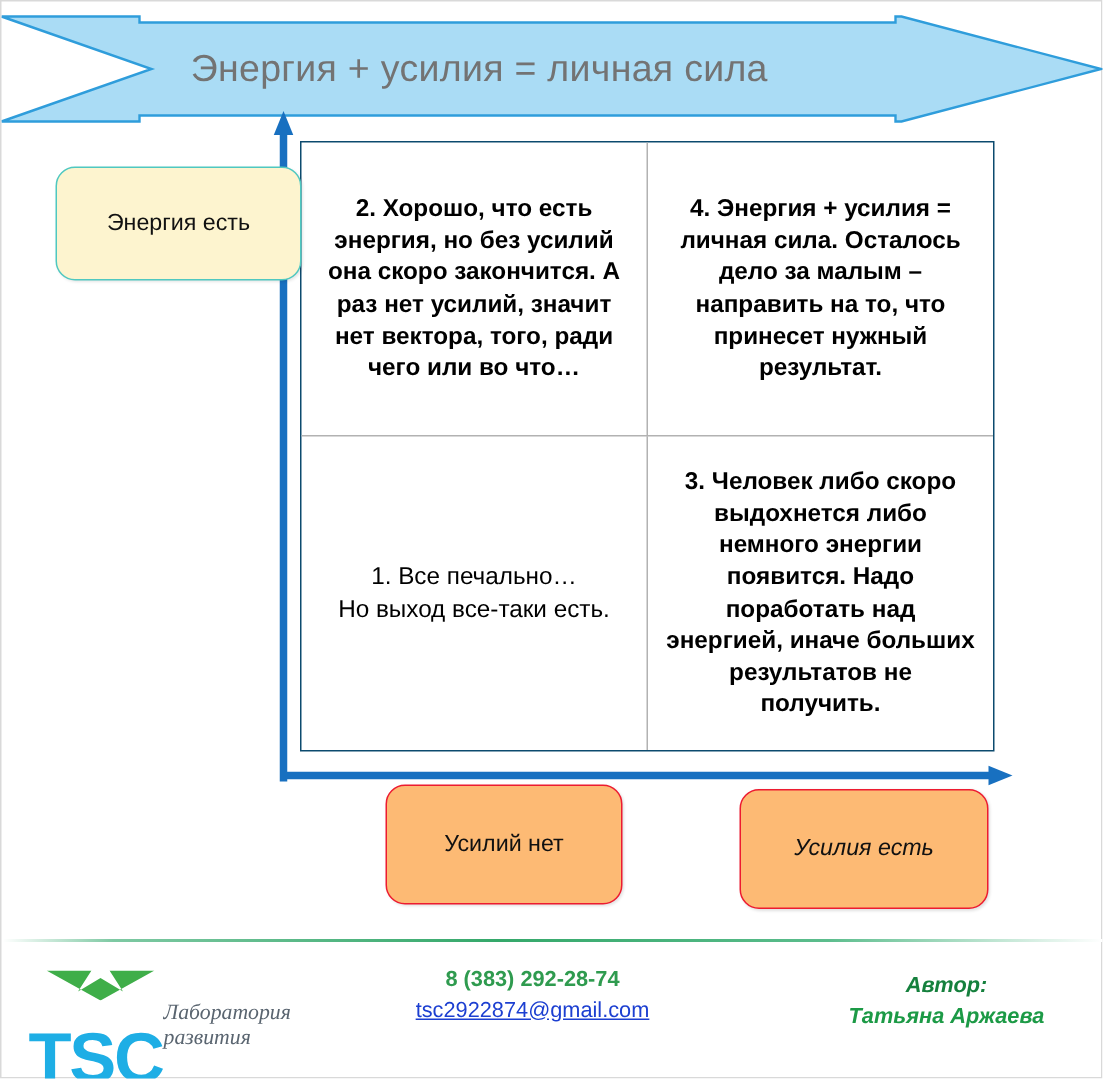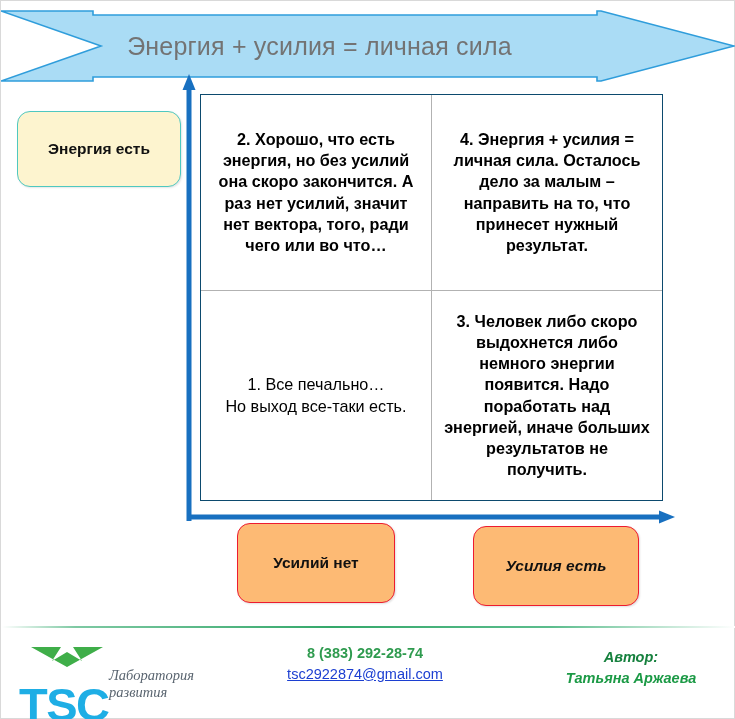--- a/index.html
+++ b/index.html
@@ -88,23 +88,24 @@
 
   
   .label-box {
     position: absolute;
     box-sizing: border-box;
     display: flex;
     align-items: center;
     justify-content: center;
     text-align: center;
     font-size: 15.5px;
-    font-weight: bold;
+    font-weight: normal;
     color: #111111;
     border-radius: 13px;
+    margin-left: 20px;
   }
   .label-yellow {
     background: #fdf4cf;
     border: 1.6px solid #4fc8c0;
     box-shadow: 1px 1px 2px rgba(0,0,0,.10);
   }
   .label-pink {
     background: #fdba74;
     border: 1.8px solid #ed1b30;
     box-shadow: 1px 1px 2px rgba(0,0,0,.12);
@@ -155,21 +156,21 @@
     top: 20px;
     color: #5a6570;
     font-size: 14.5px;
     font-style: italic;
     line-height: 1.15;
     white-space: pre-line;
     font-family: "Liberation Serif", serif;
   }
   #contacts {
     position: absolute;
-    left: 244px;
+    left: 234px;
     top: 14px;
     width: 240px;
     text-align: center;
     font-size: 14.5px;
     line-height: 1.42;
   }
   #contact-phone { color: #2f9b4f; font-weight: bold; }
   #contact-email { color: #1c3fd1; display: block; }
   #contact-site  { color: #1c3fd1; display: block; }
   #author {

